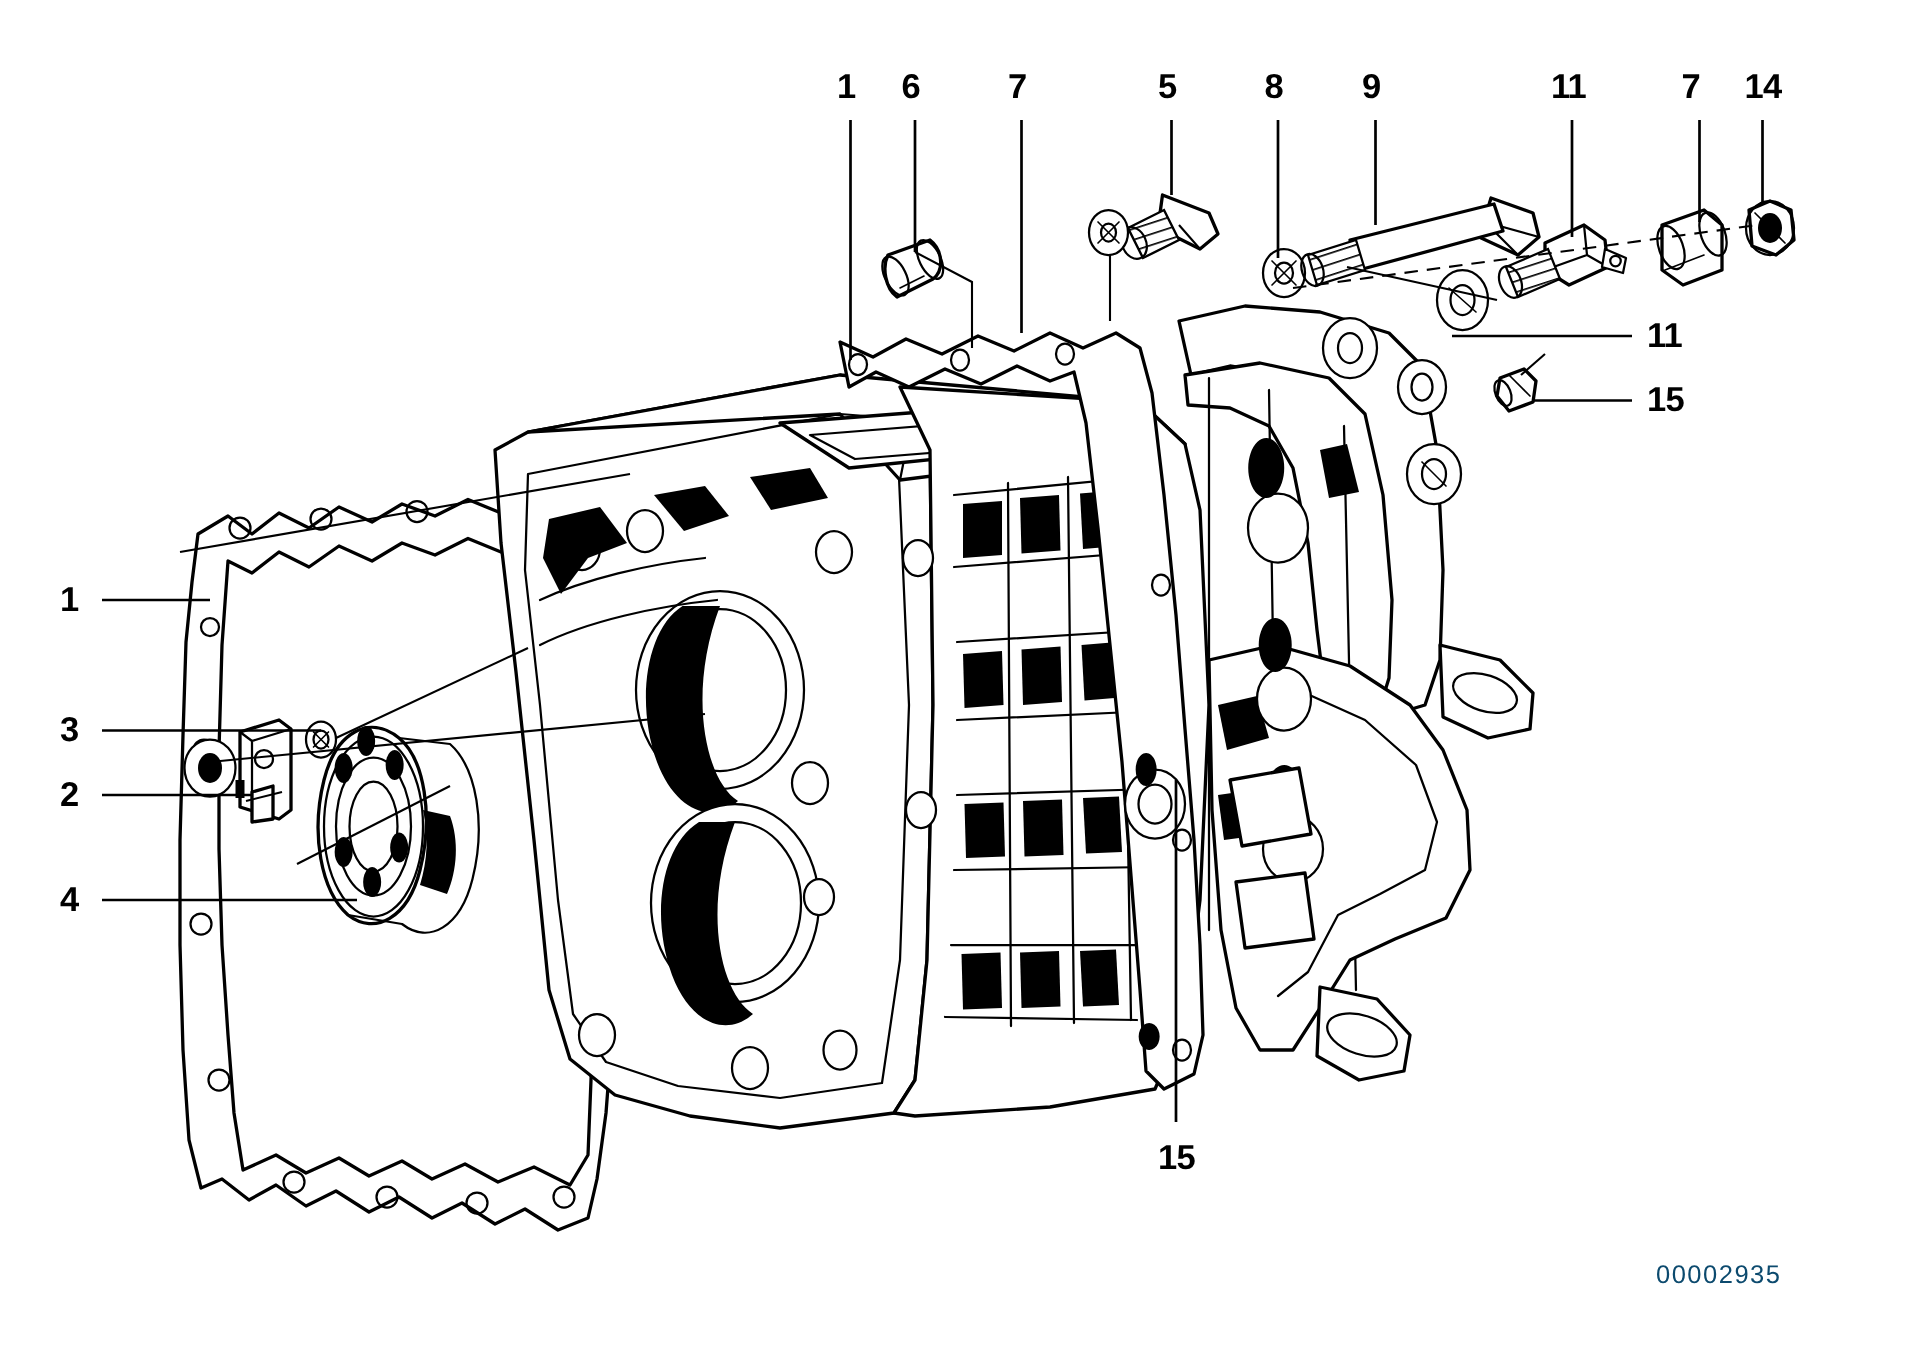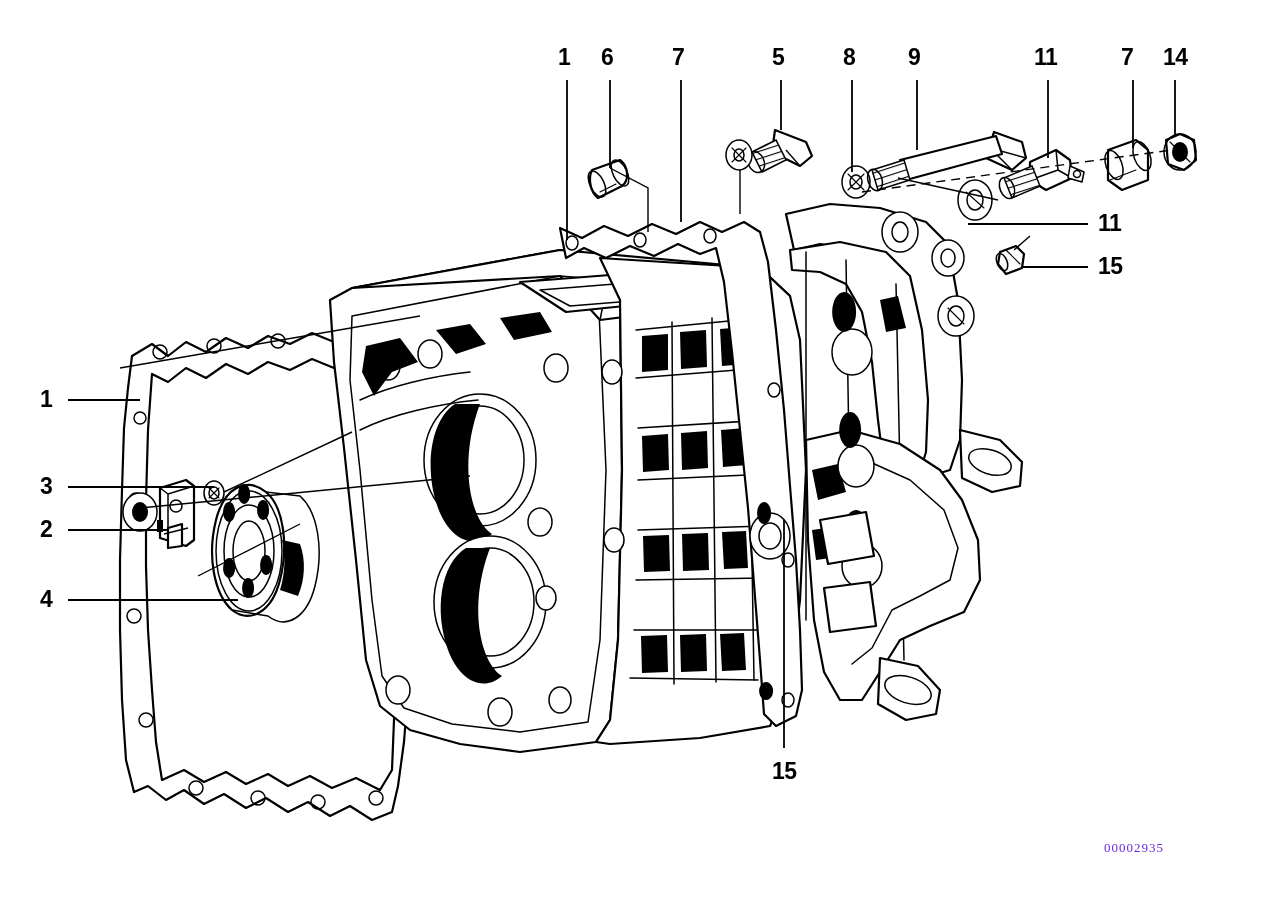--- a/index.html
+++ b/index.html
@@ -3,22 +3,22 @@
 <meta charset="utf-8">
 <style>
   html,body{margin:0;padding:0;background:#ffffff;}
   body{width:1288px;height:910px;overflow:hidden;
        font-family:"Liberation Sans", sans-serif;}
   #stage{position:relative;width:1288px;height:910px;background:#fff;}
   svg#art{position:absolute;left:0;top:0;width:1288px;height:910px;}
   .lbl{position:absolute;font-family:"Liberation Sans", sans-serif;
        font-weight:bold;font-size:23px;color:#000;line-height:1;
        letter-spacing:-0.5px;}
-  .pid{position:absolute;font-family:Liberation Serif, serif;
-       font-size:13px;color:#6d28d9;letter-spacing:1px;}
+  .pid{position:absolute;font-family:Liberation Sans, sans-serif;
+       font-size:17px;color:#0c4a6e;letter-spacing:1px;}
   .ln1{fill:none;stroke:#000;stroke-width:1.5;stroke-linecap:round;stroke-linejoin:round;}
   .lnT{fill:none;stroke:#000;stroke-width:1.1;stroke-linecap:round;stroke-linejoin:round;}
   .leader{fill:none;stroke:#000;stroke-width:1.8;stroke-linecap:butt;}
   .leadThin{fill:none;stroke:#000;stroke-width:1.4;stroke-linecap:butt;}
   .sol{fill:#000;stroke:none;}
   .wht{fill:#fff;stroke:#000;stroke-width:2.2;stroke-linejoin:round;}
   .wht1{fill:#fff;stroke:#000;stroke-width:1.5;stroke-linejoin:round;}
 </style>
 </head>
 <body>

